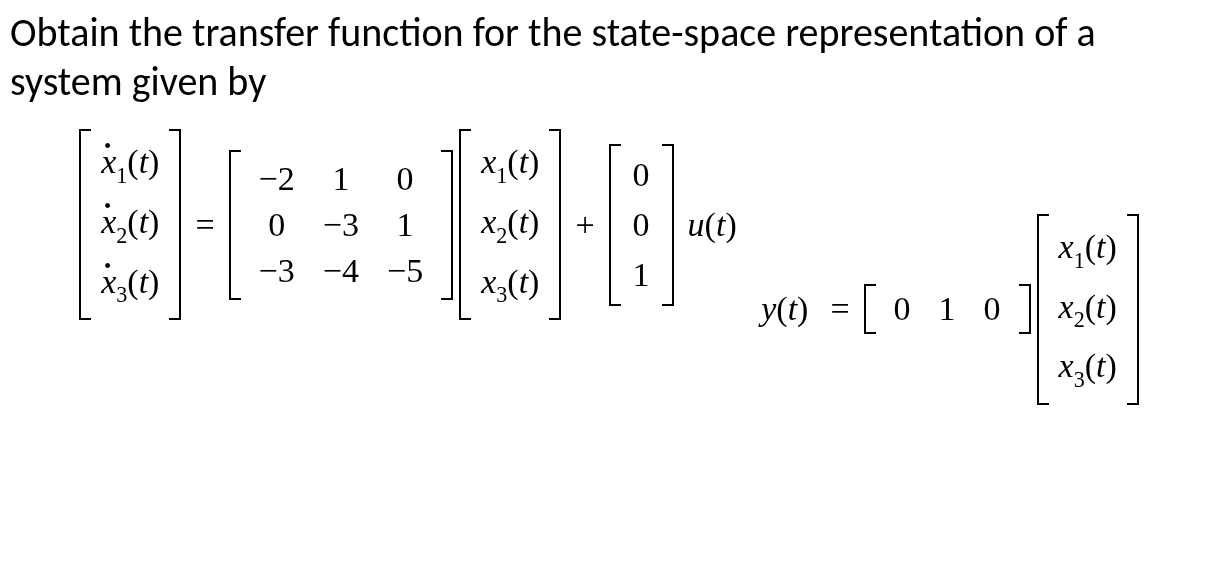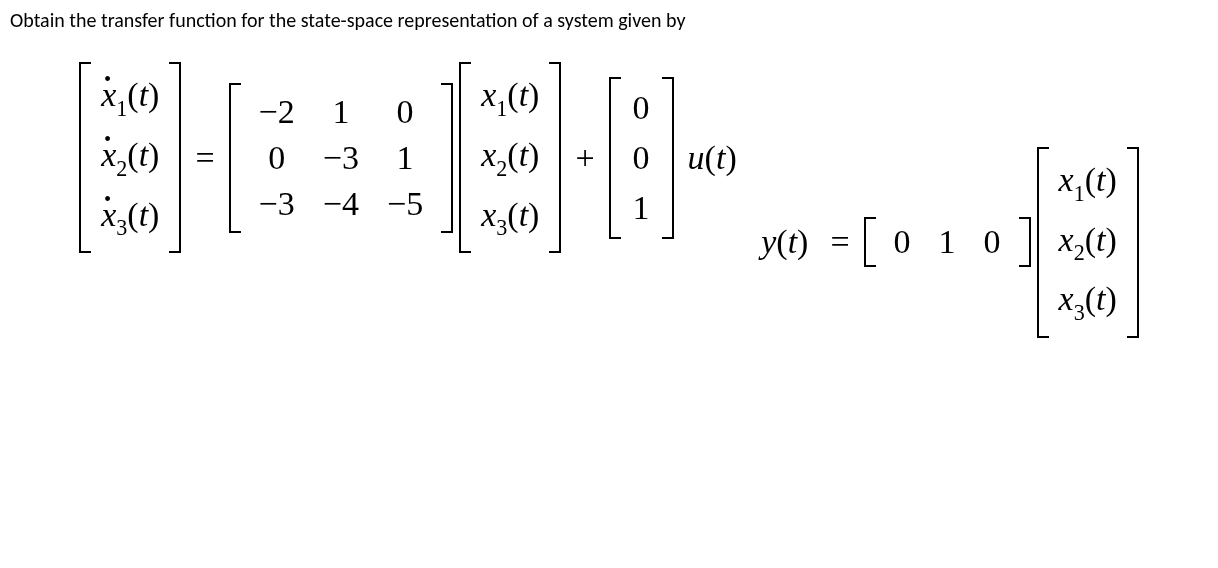--- a/index.html
+++ b/index.html
@@ -6,22 +6,22 @@
       margin: 0;
       padding: 8px 10px;
       font-family: Calibri, "Segoe UI", Arial, sans-serif;
       font-size: 28px;
       color: #000;
       background: #fff;
       width: 1218px;
       box-sizing: border-box;
     }
     .prompt {
-      font-size: 20px;
-      margin-bottom: 30px;
+      font-size: 40px;
+      margin-bottom: 23px;
     }
     .eqwrap {
       font-family: "Cambria Math", "Times New Roman", serif;
       font-size: 34px;
       text-align: center;
     }
     .eqrow {
       display: inline-flex;
       align-items: center;
       justify-content: center;

